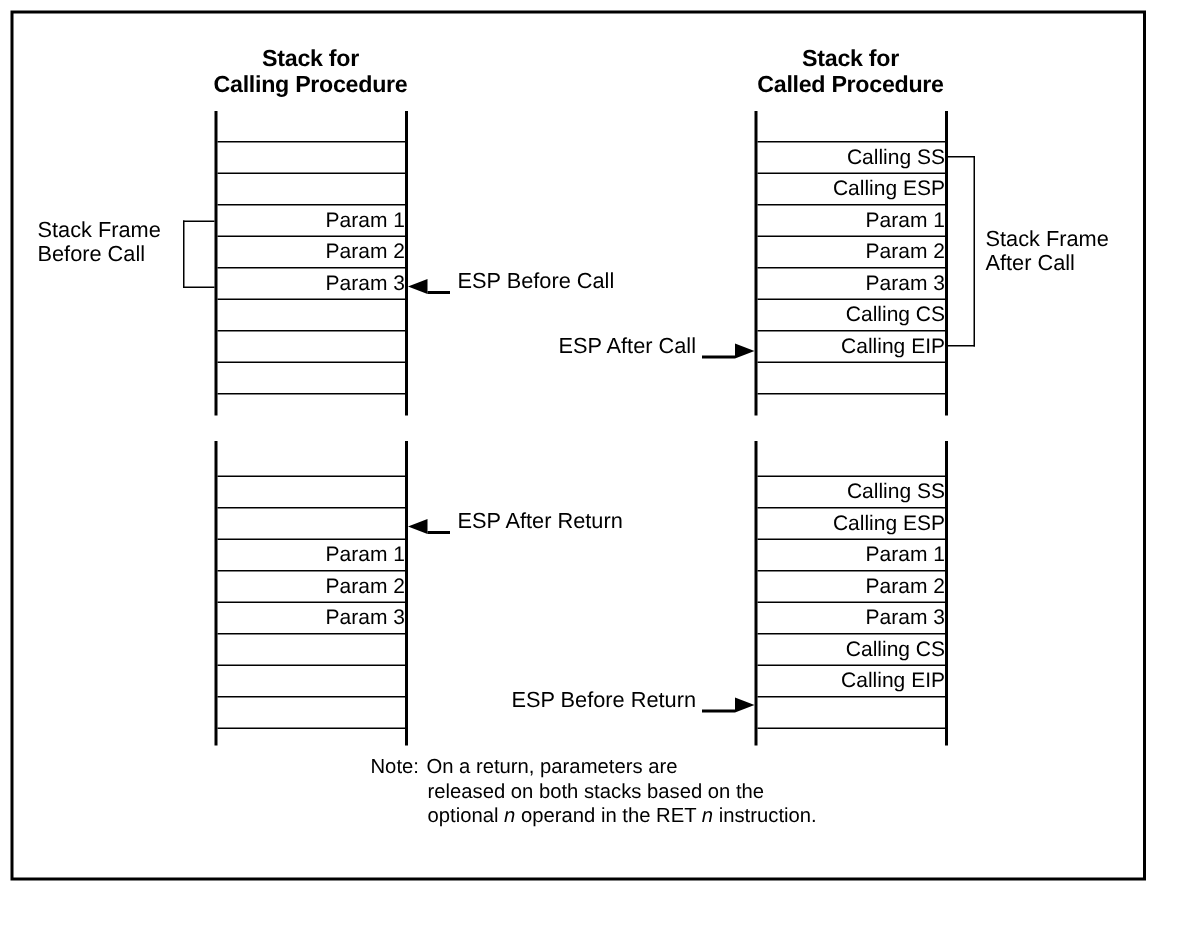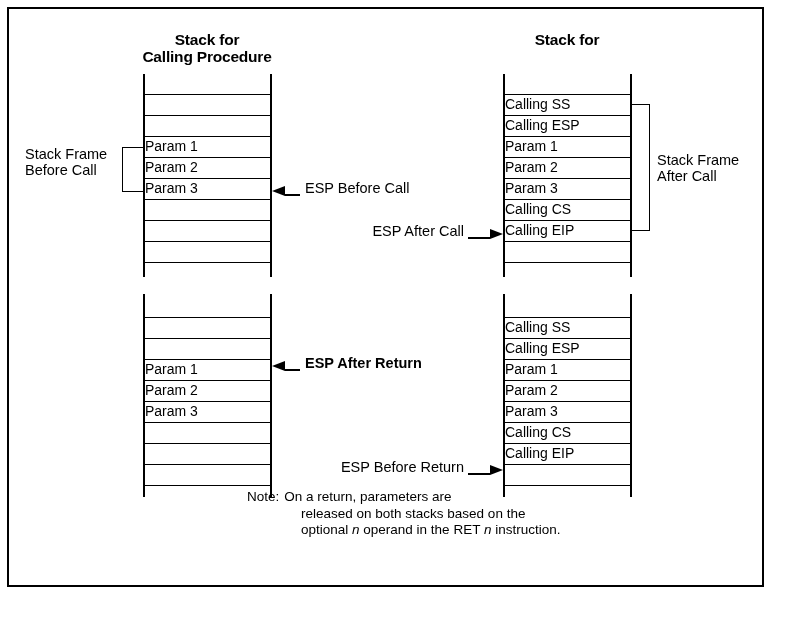--- a/index.html
+++ b/index.html
@@ -20,21 +20,21 @@
   .stack-bottom { top:294px; }
   .stack-left   { left:143px; }
   .stack-right  { left:503px; }
   .vline { position:absolute; top:0; bottom:0; width:2px; background:#000; }
   .vline.vl { left:0; }
   .vline.vr { left:127px; }
   .rows { position:absolute; left:2px; right:2px; border-bottom:1.5px solid #000; }
   .stack-top    .rows { top:20px; }
   .stack-bottom .rows { top:23px; }
   .row { height:21px; border-top:1.5px solid #000; font-size:14px; line-height:19px;
-         text-align:left; overflow:hidden; }
+         text-align:right; overflow:hidden; }
 
   .bracket-left  { position:absolute; left:122px; top:147px; width:21px; height:45px;
                    border:1.5px solid #000; border-right:none; }
   .bracket-right { position:absolute; left:630px; top:104px; width:20px; height:127px;
                    border:1.5px solid #000; border-left:none; }
 
   .side-label { position:absolute; font-size:14.5px; line-height:16px; }
   .lbl-before { left:25px;  top:146px; }
   .lbl-after  { left:657px; top:152px; }
 
@@ -46,45 +46,46 @@
   .tri-right { width:0; height:0; border-top:5.5px solid transparent;
                border-bottom:5.5px solid transparent; border-left:13px solid #000; }
   .esp-left  { left:272px; }
   .esp-left .aline { width:15px; }
   .esp-left .esp-text { margin-left:5px; }
   .esp-right { right:284px; }
   .esp-right .aline { width:22px; }
   .esp-right .esp-text { margin-right:4px; }
   .esp-before-call  { top:181px; }
   .esp-after-call   { top:224px; }
-  .esp-after-return { top:356px;font-weight:bold; }
+  .esp-after-return { top:341px; }
   .esp-before-return{ top:460px; }
 
-  .note { position:absolute; left:247px; top:489px; font-size:13.5px; line-height:16.5px; }
+  .note { position:absolute; left:247px; top:503px; font-size:13.5px; line-height:16.5px; }
   .note .np { margin-right:5px; }
-  .note .indent { margin-left:54px; }
+  .note .indent { margin-left:38px; }
   .it { font-style:italic; }
 
   .caption { position:absolute; left:0; top:592px; width:787px; text-align:center;
              font-weight:bold; font-size:19px; letter-spacing:-0.4px; color:#0068b5;
              white-space:pre; }
 </style>
 </head>
 <body>
 
 <div class="figure">
 
   <div class="frame"></div>
 
   <div class="stack-header hdr-calling">
     <div>Stack for</div>
     <div>Calling Procedure</div>
   </div>
   <div class="stack-header hdr-called">
     <div>Stack for</div>
+    <div>Called Procedure</div>
   </div>
 
   <div class="stack stack-top stack-left">
     <div class="vline vl"></div>
     <div class="vline vr"></div>
     <div class="rows">
       <div class="row"></div>
       <div class="row"></div>
       <div class="row">Param 1</div>
       <div class="row">Param 2</div>

